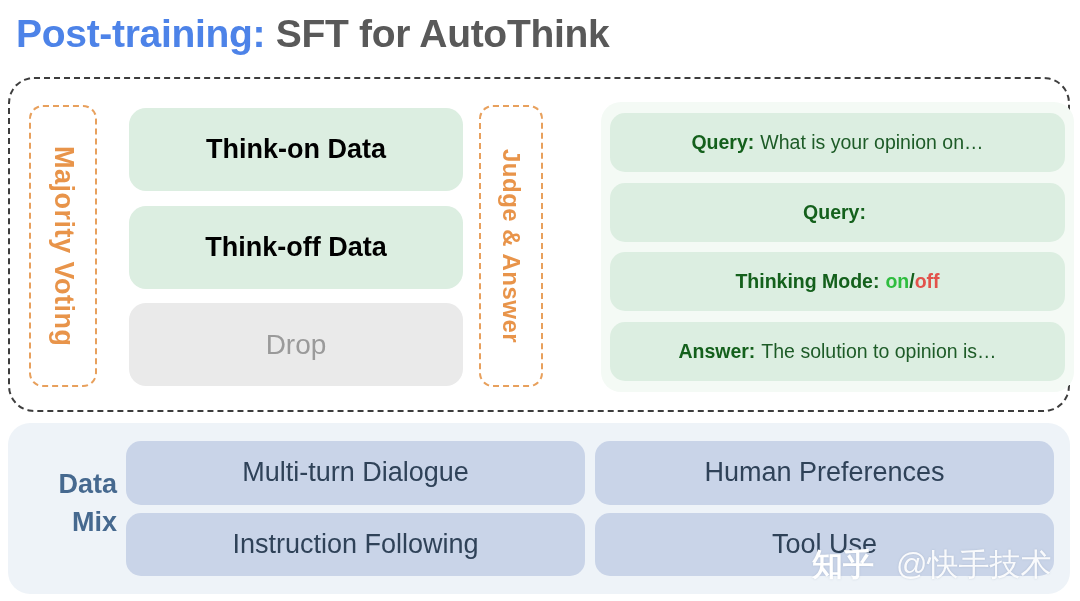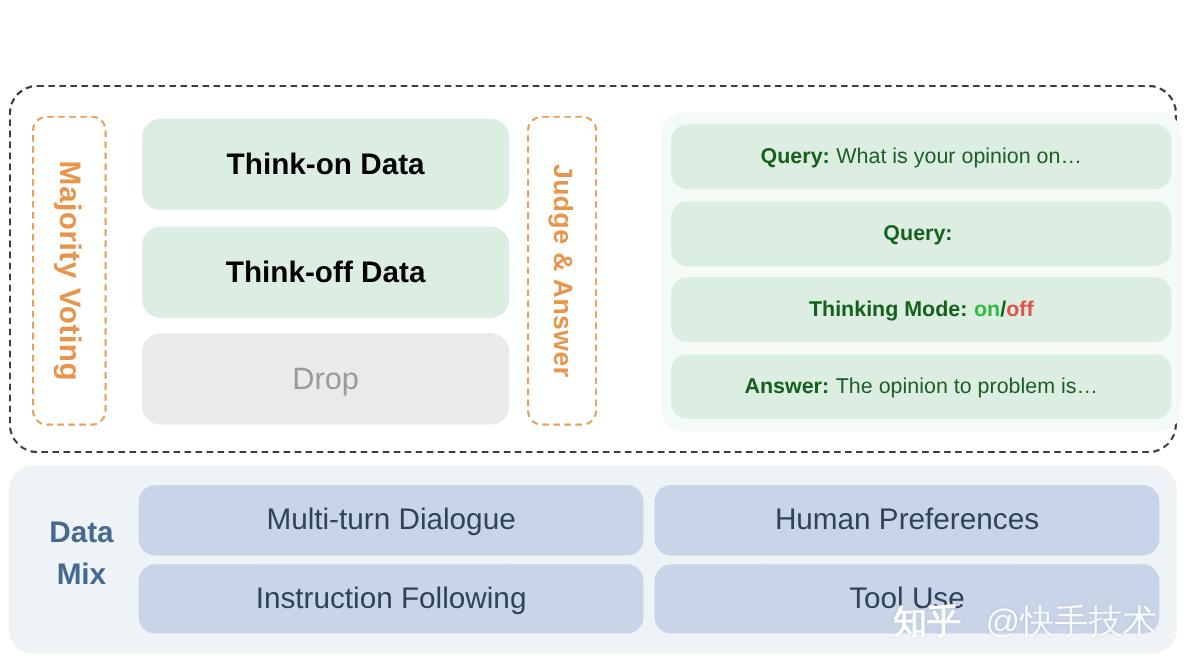--- a/index.html
+++ b/index.html
@@ -153,21 +153,21 @@
     width: 1062px;
     height: 171px;
     background: #eef3f8;
     border-radius: 22px;
   }
   .mix-label {
     position: absolute;
     left: 23px;
     top: 42px;
     width: 86px;
-    text-align: center;
+    text-align: right;
     color: #46698f;
     font-size: 27px;
     font-weight: bold;
     line-height: 38px;
   }
   .mix-grid {
     position: absolute;
     left: 118px;
     top: 18px;
     width: 928px;
@@ -205,20 +205,23 @@
     text-shadow: 0 0 2px rgba(120,140,165,0.35);
   }
   .wm-logo { color: #ffffff; }
   .wm-text { color: rgba(255,255,255,0.92); font-weight: normal; margin-left: 20px; }
 </style>
 </head>
 <body>
 
 <div class="page">
 
+  <div class="title">
+    <span class="title-accent">Post-training:</span><span class="title-rest"> SFT for AutoThink</span>
+  </div>
 
   <div class="sft-panel">
 
     <div class="vbox vbox-majority">
       <span class="vbox-label">Majority Voting</span>
     </div>
 
     <div class="datacol">
       <div class="databox green">
         <span>Think-on Data</span>
@@ -244,21 +247,21 @@
         <span class="msg-key">Query:</span>
       </div>
       <div class="msg-row">
         <span class="msg-key">Thinking Mode:</span>
         <span class="mode-on">on</span>
           <span class="mode-sep">/</span>
           <span class="mode-off">off</span>
       </div>
       <div class="msg-row">
         <span class="msg-key">Answer:</span>
-        <span class="msg-val">The opinion to problem is…</span>
+        <span class="msg-val">The solution to opinion is…</span>
       </div>
     </div>
   </div>
 
   <div class="mix-panel">
     <div class="mix-label">
       <div>Data</div>
       <div>Mix</div>
     </div>
     <div class="mix-grid">

